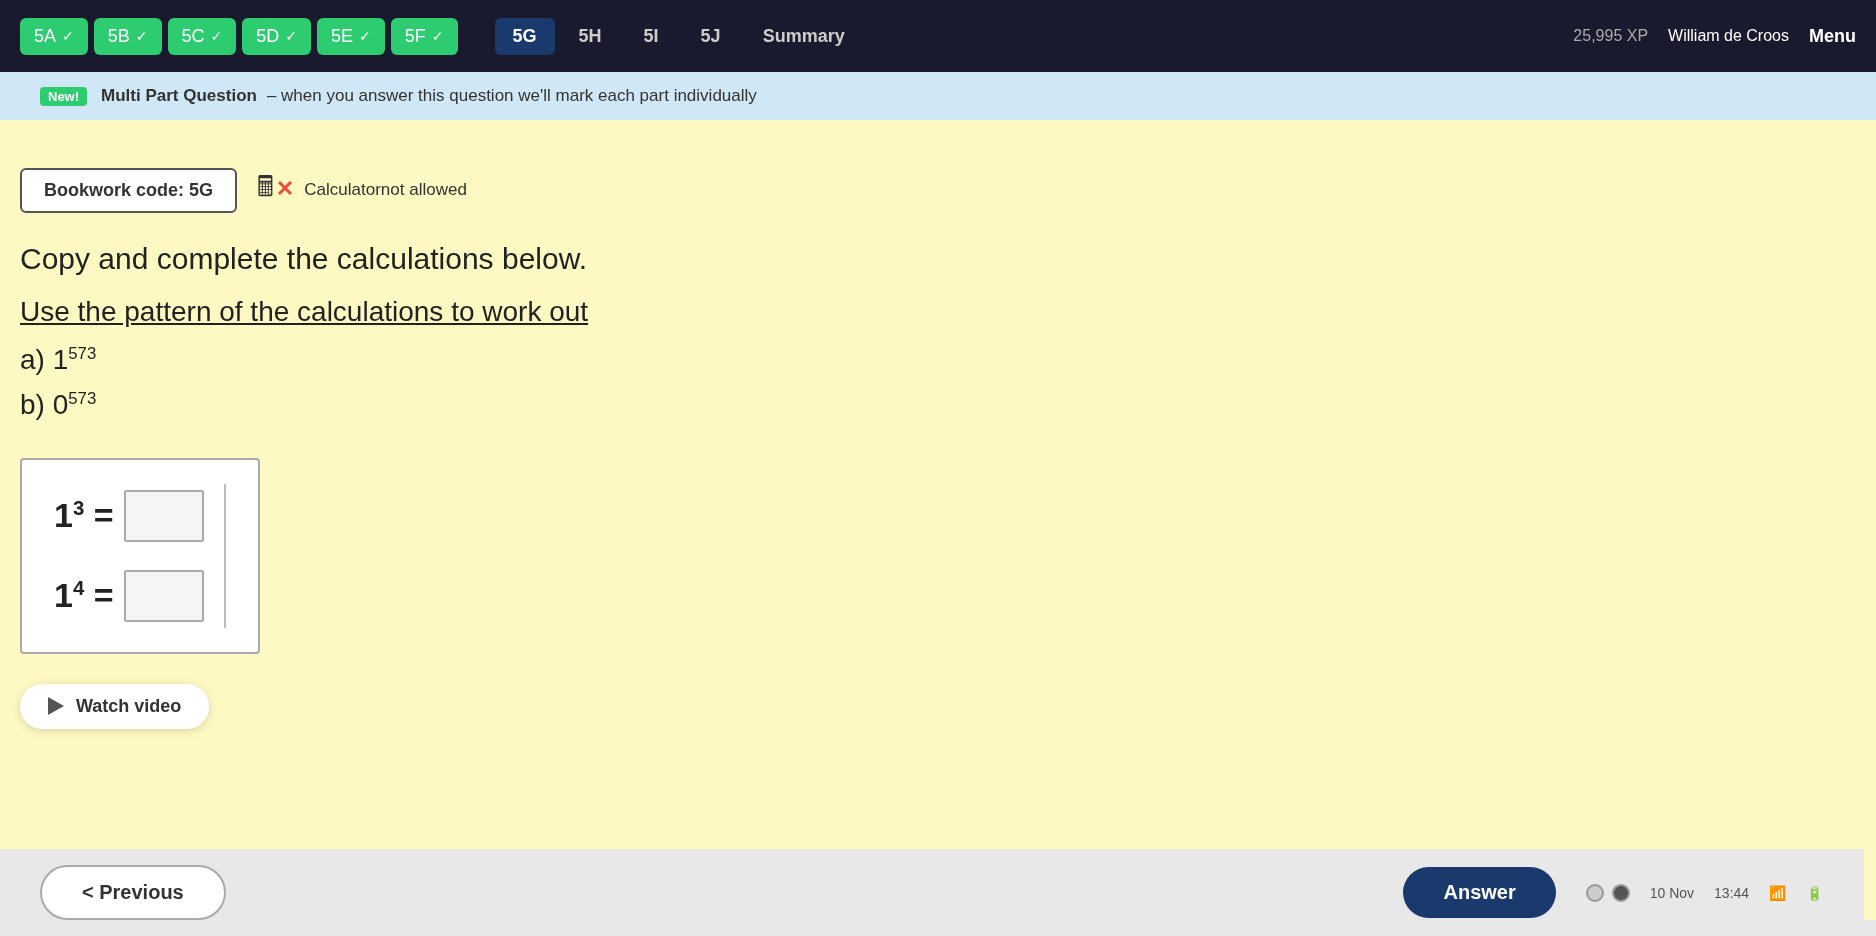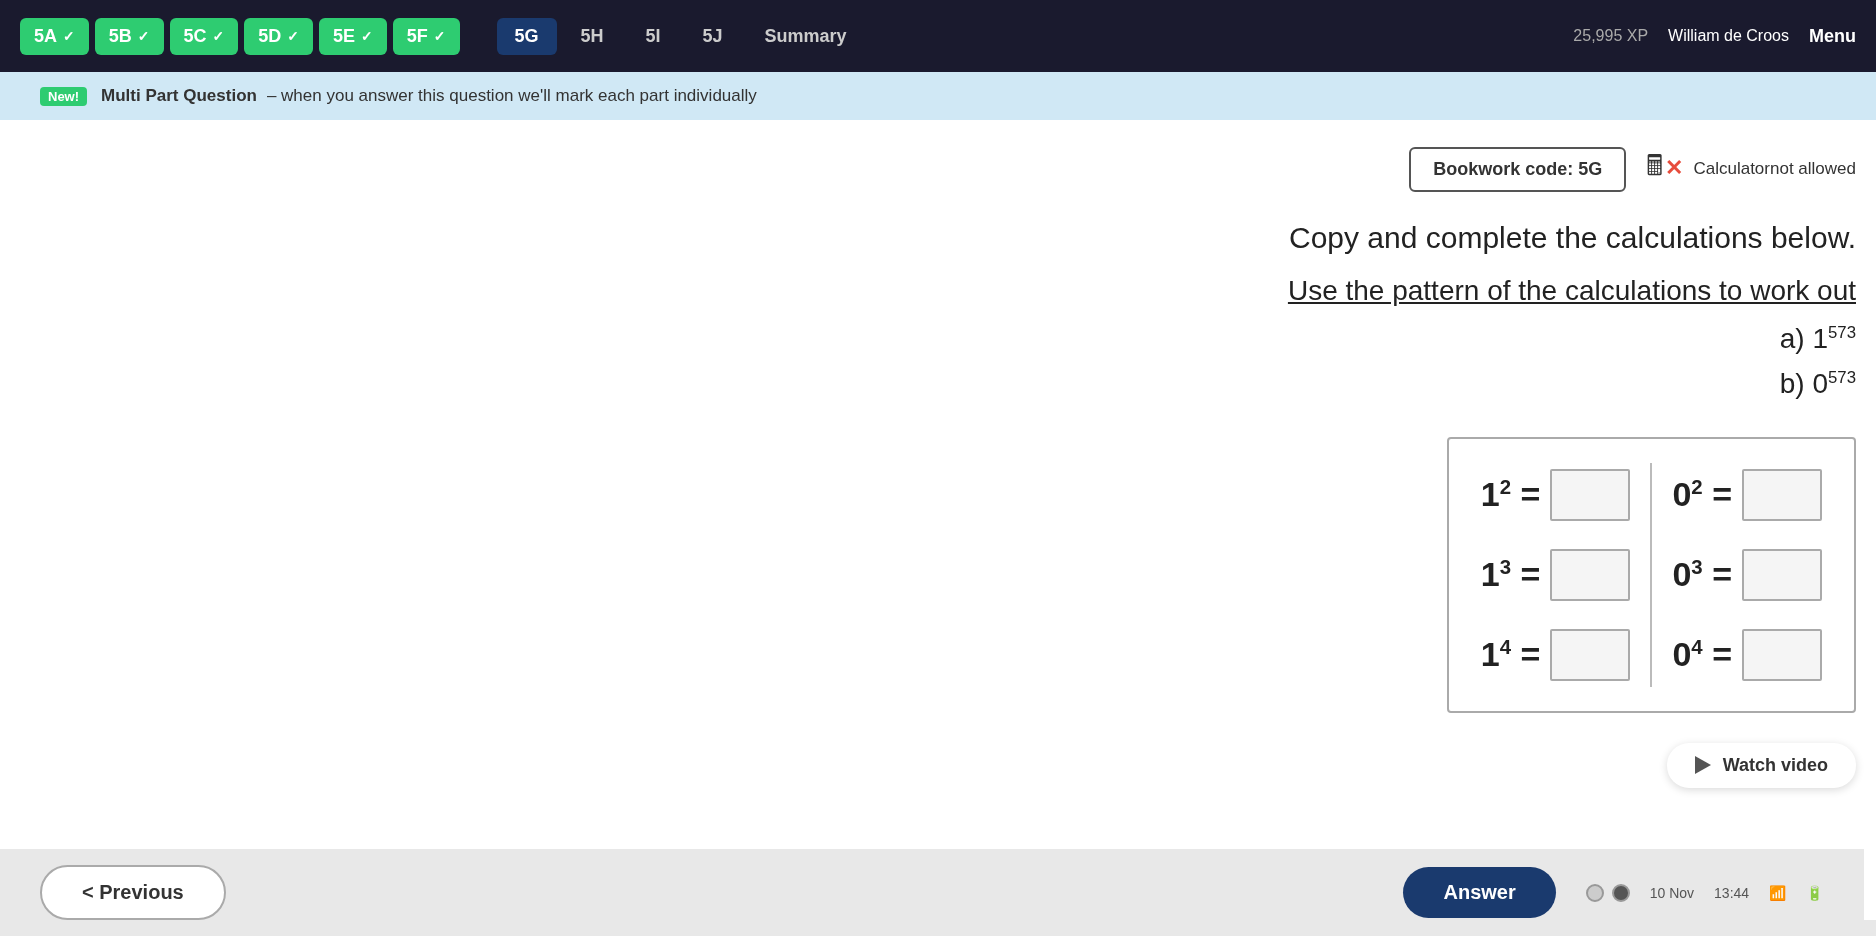--- a/index.html
+++ b/index.html
@@ -27,21 +27,21 @@
       gap: 6px;
     }
     .tab-pill {
       display: flex;
       align-items: center;
       gap: 6px;
       background: #2ecc71;
       color: white;
       border-radius: 6px;
       padding: 8px 14px;
-      font-weight: bold;
+      font-weight: normal;
       font-size: 18px;
       cursor: pointer;
     }
     .tab-pill .checkmark {
       font-size: 14px;
     }
     .tab-active {
       background: #1a3a6e;
       color: white;
       border-radius: 6px;
@@ -97,26 +97,26 @@
       color: white;
       font-weight: bold;
       font-size: 13px;
       padding: 2px 8px;
       border-radius: 4px;
       margin-right: 4px;
     }
 
     
     .main-content {
-      background: #ffffff;
+      background: #fef9c3;
       min-height: 800px;
       display: flex;
       flex-direction: column;
-      align-items: flex-end;
-      padding: 25px 20px 20px;
+      align-items: flex-start;
+      padding: 46px 20px 20px;
     }
 
     
     .bookwork-row {
       display: flex;
       align-items: center;
       gap: 20px;
       margin-bottom: 28px;
     }
     .bookwork-code {
@@ -361,49 +361,31 @@
     </div>
     <div>
       b) 0<sup>573</sup>
     </div>
   </div>
 
   <div style="border: 2px solid #aaa; background: white; padding: 24px 32px; display: flex; gap: 0; margin-bottom: 20px; border-radius: 4px;">
 
     <div class="left-col">
       <div class="math-expr">
-        <span>1<sup>2</sup> =</span>
-        <div class="box"></div>
-      </div>
-      <div class="math-expr">
         <span>1<sup>3</sup> =</span>
         <div class="box"></div>
       </div>
       <div class="math-expr">
         <span>1<sup>4</sup> =</span>
         <div class="box"></div>
       </div>
     </div>
 
     <div class="mid-divider"></div>
 
-    <div class="right-col">
-      <div class="math-expr">
-        <span>0<sup>2</sup> =</span>
-        <div class="box"></div>
-      </div>
-      <div class="math-expr">
-        <span>0<sup>3</sup> =</span>
-        <div class="box"></div>
-      </div>
-      <div class="math-expr">
-        <span>0<sup>4</sup> =</span>
-        <div class="box"></div>
-      </div>
-    </div>
   </div>
 
   <button class="watch-video-btn">
     <span style="display:inline-block; width:0; height:0; border-top:9px solid transparent; border-bottom:9px solid transparent; border-left:16px solid #555; margin-right:4px;"></span>
     <span>Watch video</span>
   </button>
 
 </div>
 
 <div class="bottom-bar">

